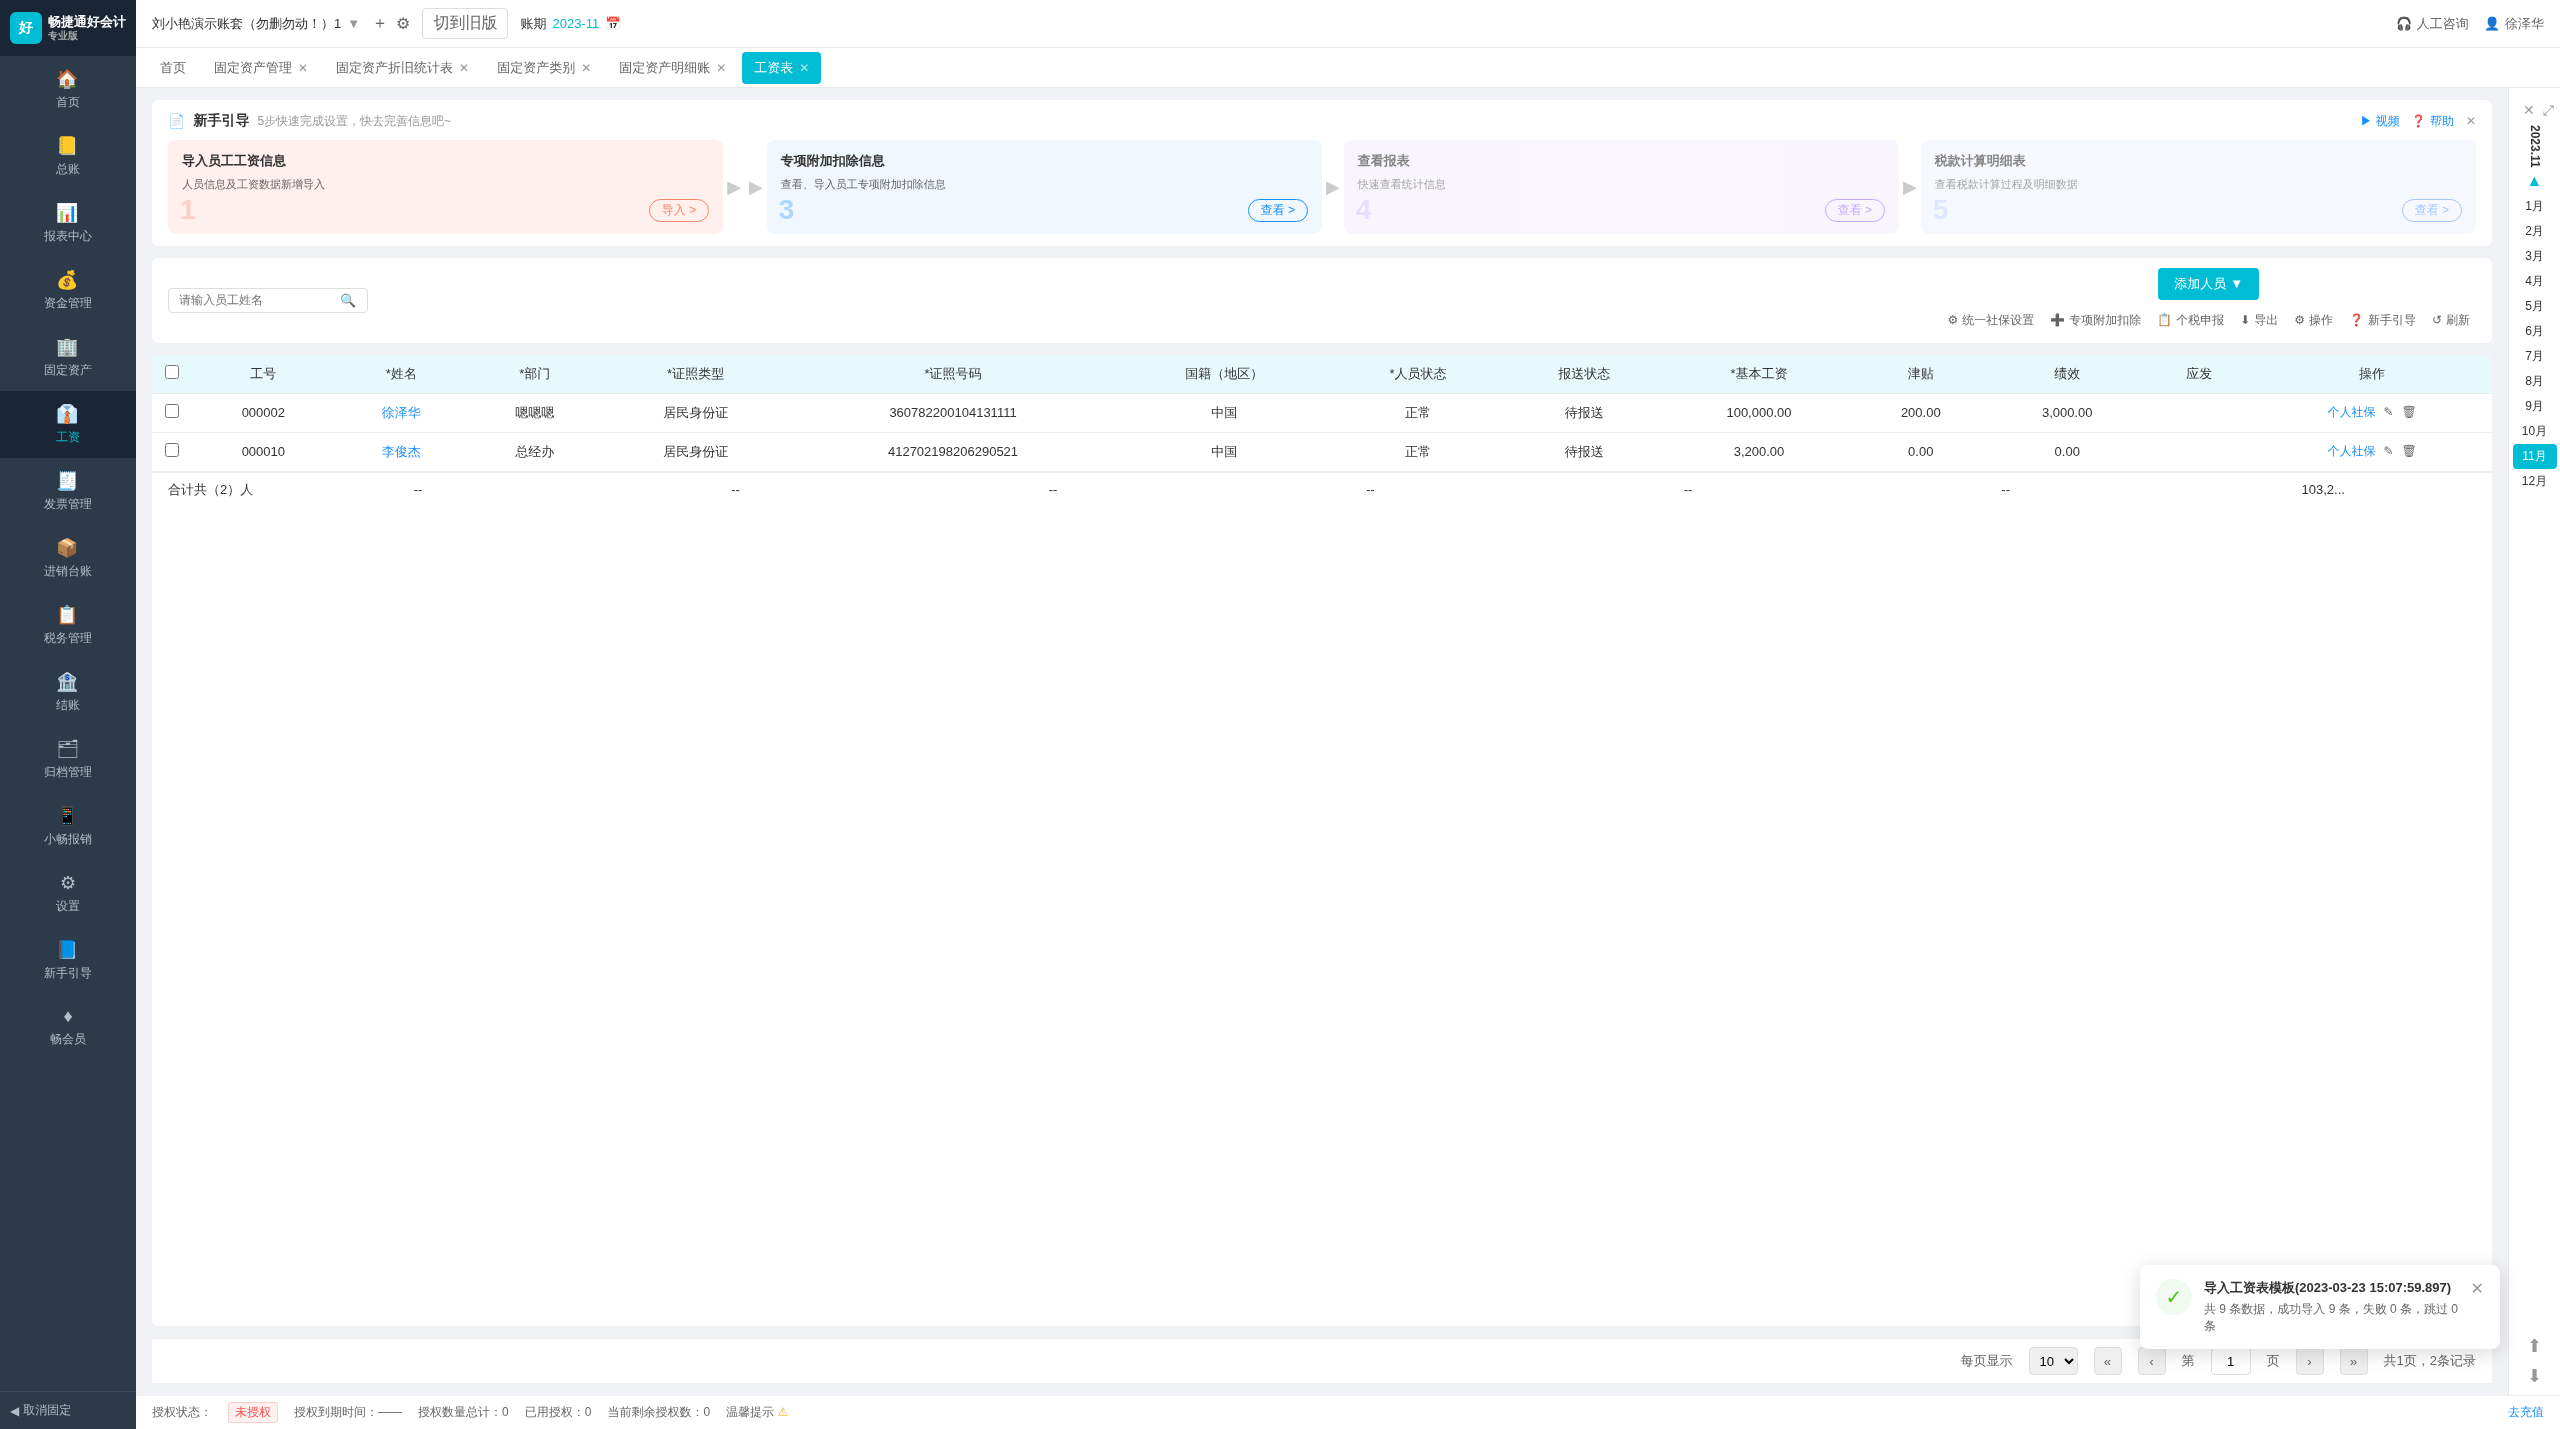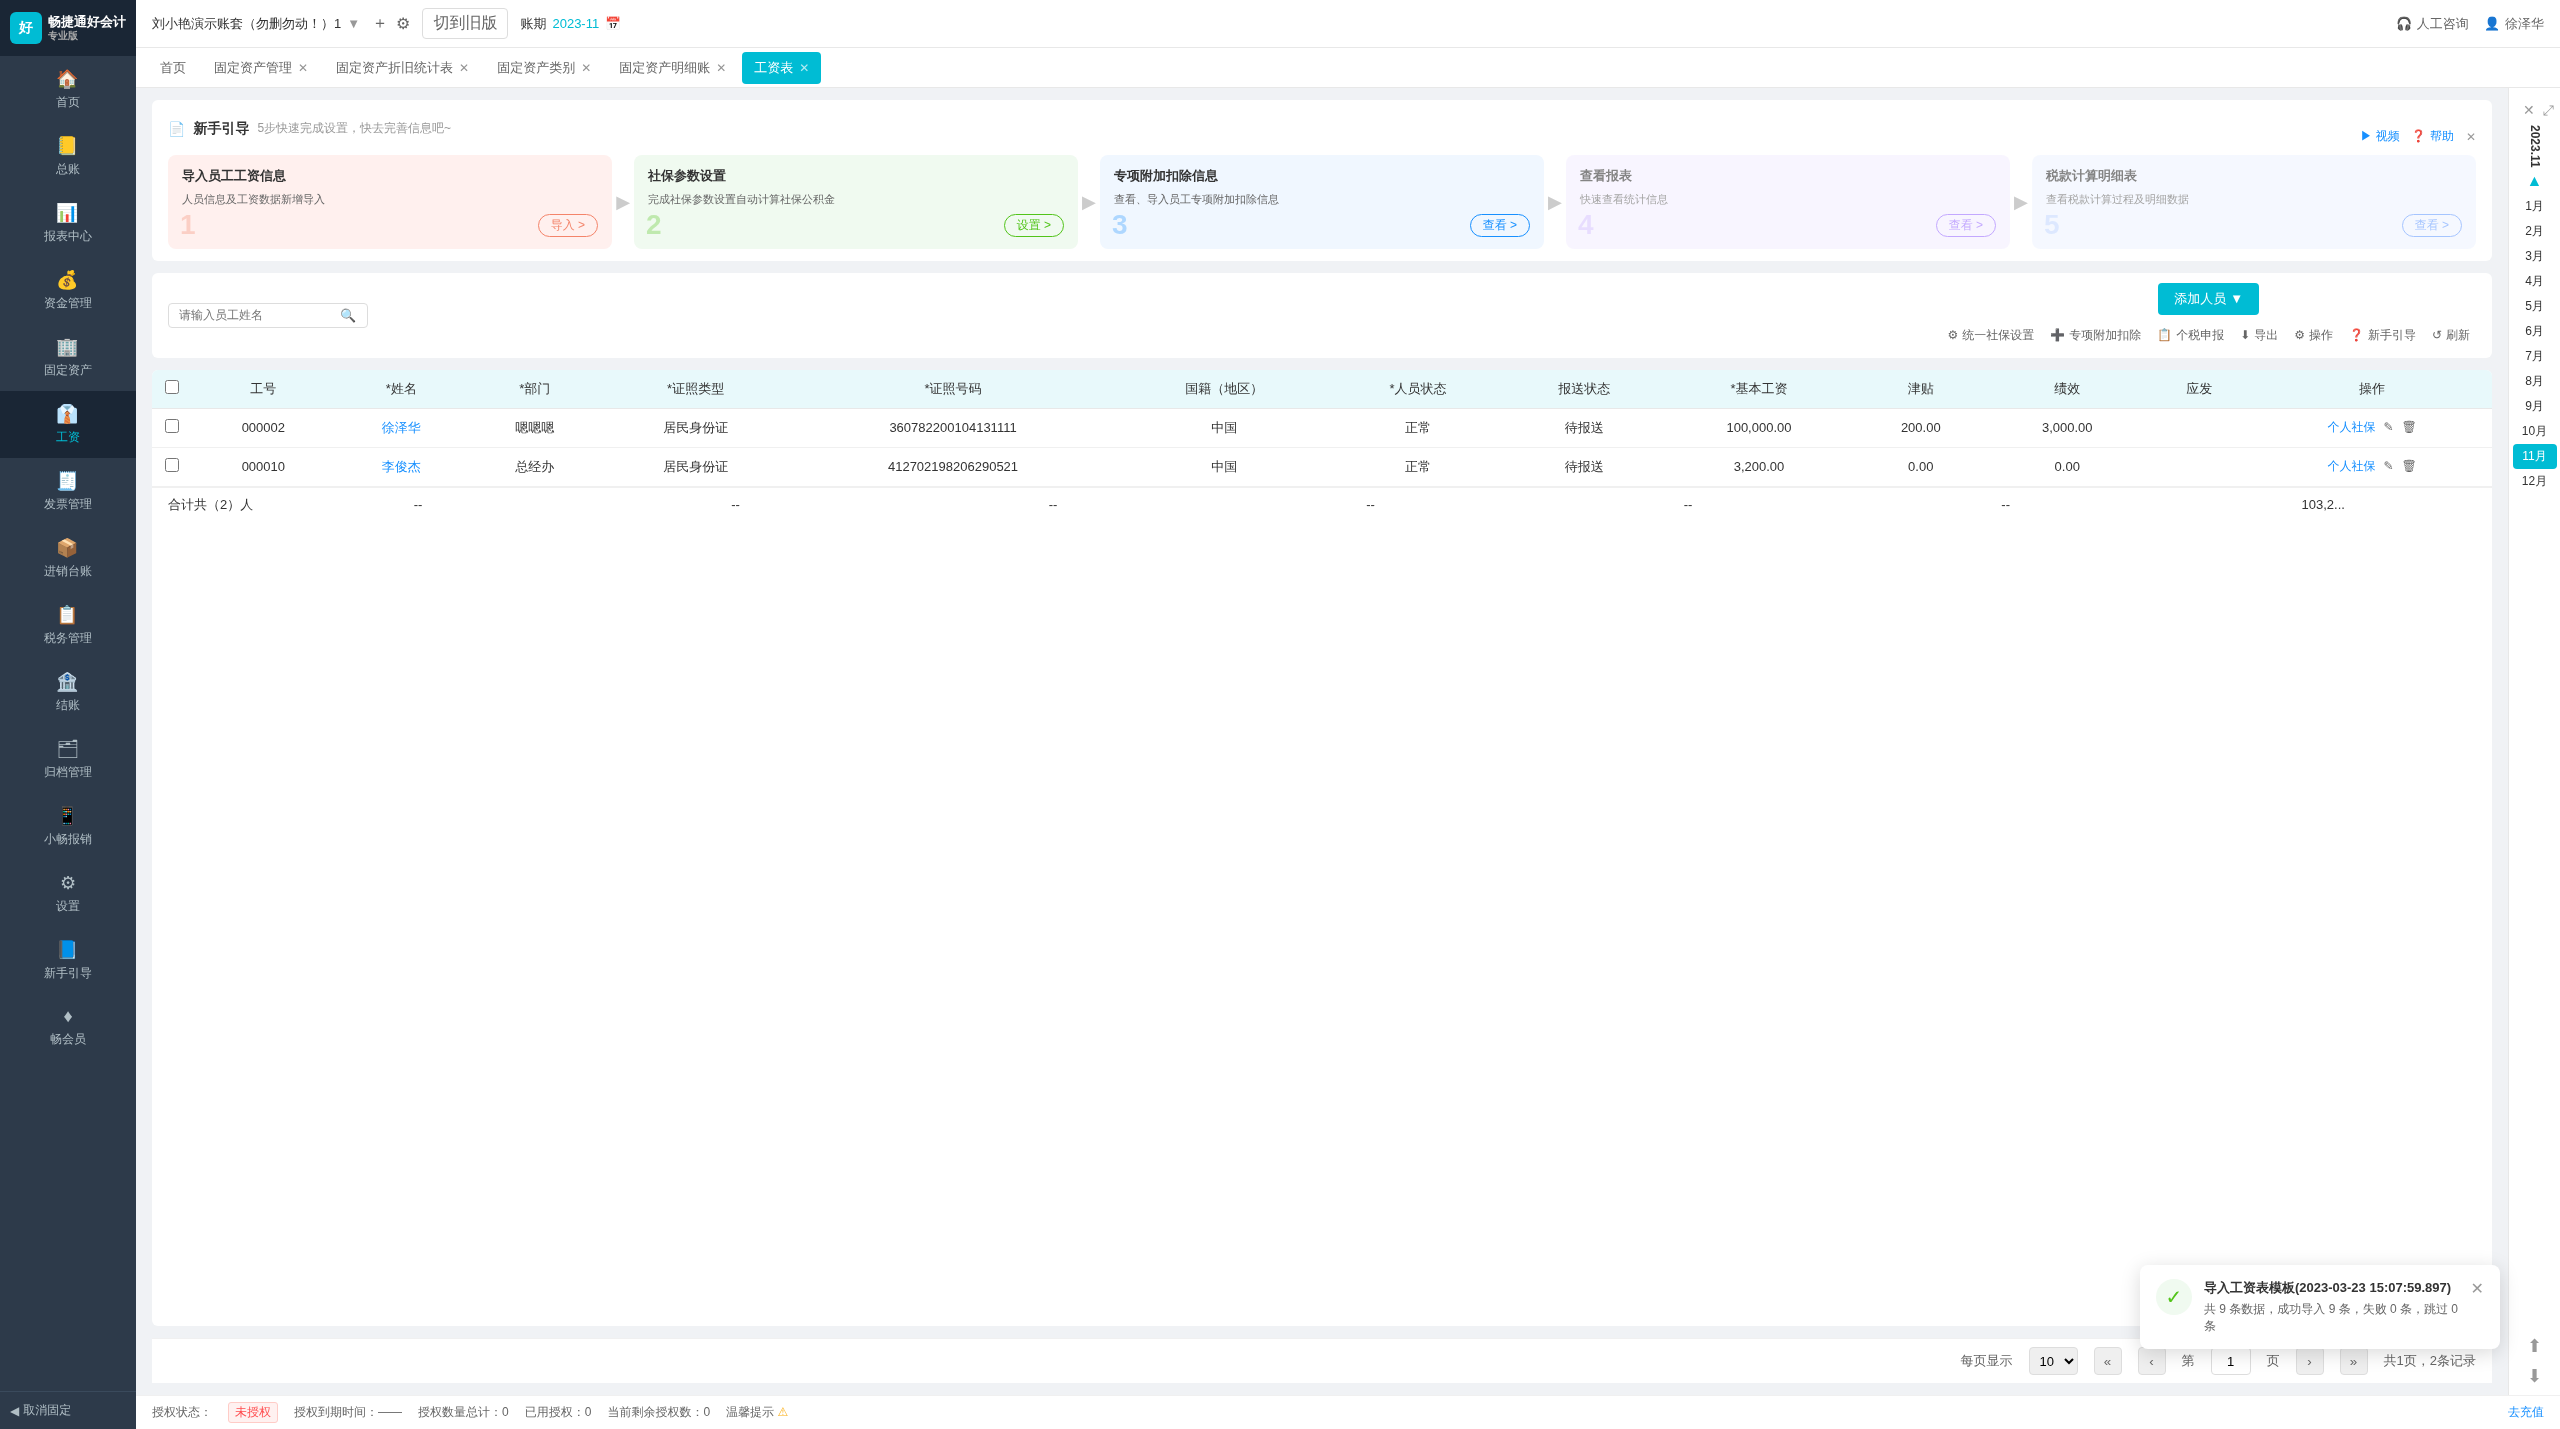--- a/index.html
+++ b/index.html
@@ -138,21 +138,21 @@
       gap: 10px;
     }
     .guide-header {
       display: flex; align-items: center; justify-content: space-between;
     }
     .guide-title {
       display: flex; align-items: center; gap: 8px;
       font-size: 14px; font-weight: bold; color: #333;
     }
     .guide-subtitle { font-size: 12px; color: #999; font-weight: normal; }
-    .guide-header-right { display: flex; align-items: center; gap: 12px; font-size: 12px; color: #666; margin-top: 16px; }
+    .guide-header-right { display: flex; align-items: center; gap: 12px; font-size: 12px; color: #666; }
     .guide-steps {
       display: flex; align-items: stretch; gap: 0;
     }
     .guide-step {
       flex: 1;
       border-radius: 8px;
       padding: 12px 14px;
       position: relative;
       min-height: 90px;
       display: flex; flex-direction: column; gap: 6px;
@@ -539,26 +539,20 @@
           </div>
         </div>
         <div class="guide-steps" id="guide-steps">
             <div class="guide-step step1">
     <div class="step-title">导入员工工资信息</div>
     <div class="step-desc">人员信息及工资数据新增导入</div>
     <span class="step-btn">导入 &gt;</span>
     <div class="step-num">1</div>
   </div>
             <div class="step-arrow">▶</div>
-            <div class="guide-step step2">
-    <div class="step-title">社保参数设置</div>
-    <div class="step-desc">完成社保参数设置自动计算社保公积金</div>
-    <span class="step-btn">设置 &gt;</span>
-    <div class="step-num">2</div>
-  </div>
             <div class="step-arrow">▶</div>
             <div class="guide-step step3">
     <div class="step-title">专项附加扣除信息</div>
     <div class="step-desc">查看、导入员工专项附加扣除信息</div>
     <span class="step-btn">查看 &gt;</span>
     <div class="step-num">3</div>
   </div>
             <div class="step-arrow">▶</div>
             <div class="guide-step step4">
     <div class="step-title">查看报表</div>

